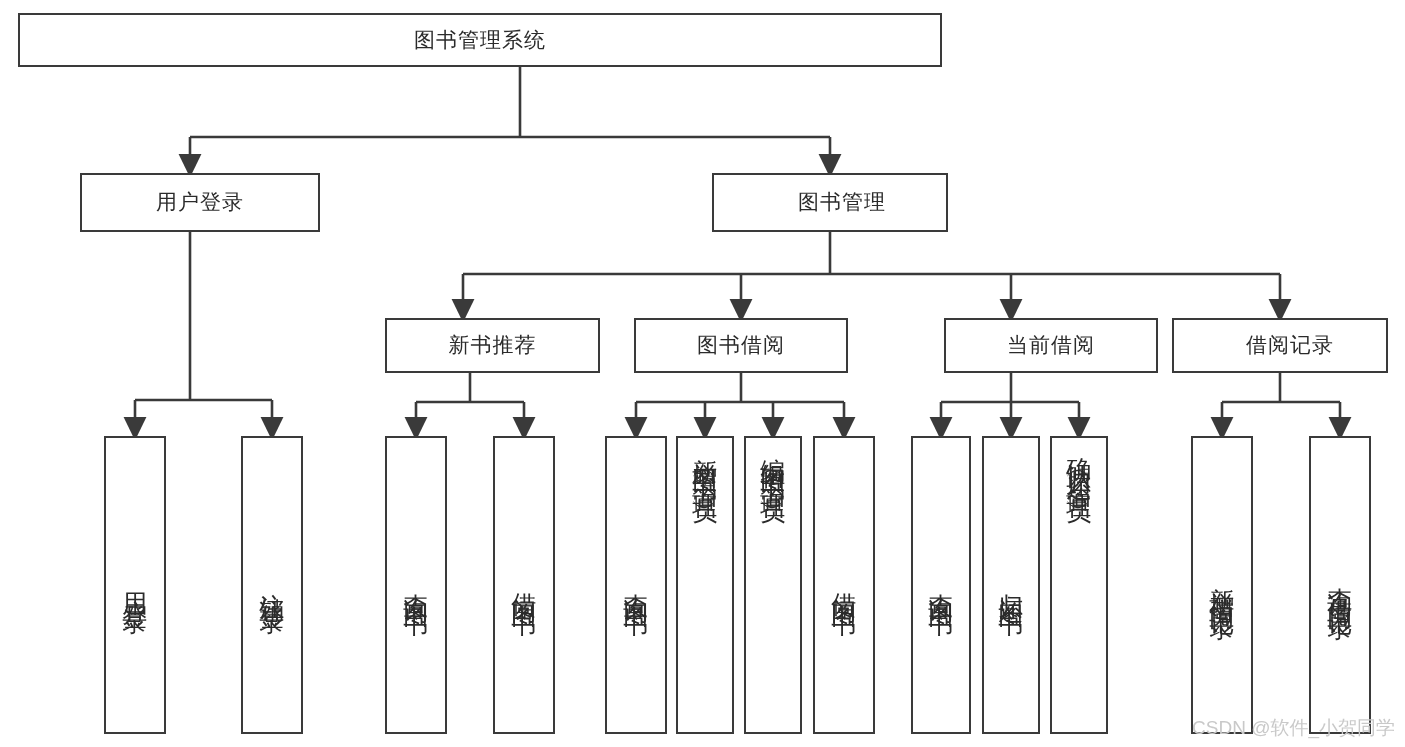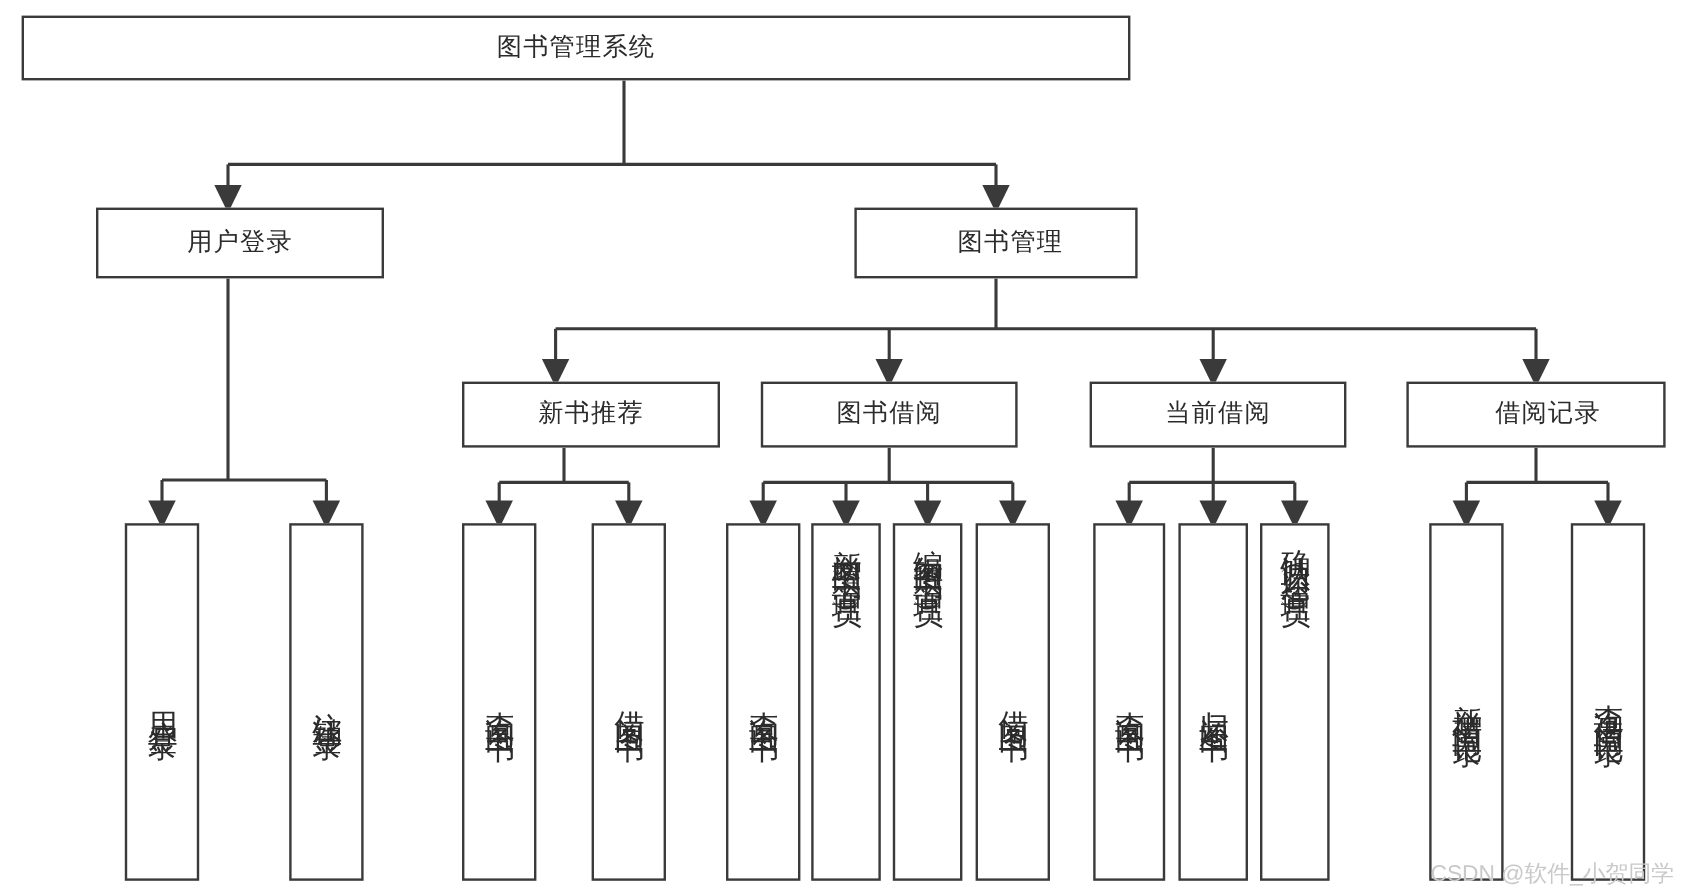--- a/index.html
+++ b/index.html
@@ -126,21 +126,21 @@
   <div class="node" style="left:712px;top:173px;width:236px;height:59px;padding-left:24px;">
     <span class="label">图书管理</span>
   </div>
 
   <div class="node" style="left:385px;top:318px;width:215px;height:55px;">
     <span class="label">新书推荐</span>
   </div>
   <div class="node" style="left:634px;top:318px;width:214px;height:55px;">
     <span class="label">图书借阅</span>
   </div>
-  <div class="node" style="left:908px;top:318px;width:214px;height:55px;">
+  <div class="node" style="left:944px;top:318px;width:214px;height:55px;font-family:Liberation Serif, serif;">
     <span class="label">当前借阅</span>
   </div>
   <div class="node" style="left:1172px;top:318px;width:216px;height:55px;padding-left:20px;">
     <span class="label">借阅记录</span>
   </div>
 
   <div class="node leaf vcenter" style="left:104px;top:436px;width:62px;height:298px;">
     <span class="label">用户登录</span>
   </div>
   <div class="node leaf vcenter" style="left:241px;top:436px;width:62px;height:298px;">

